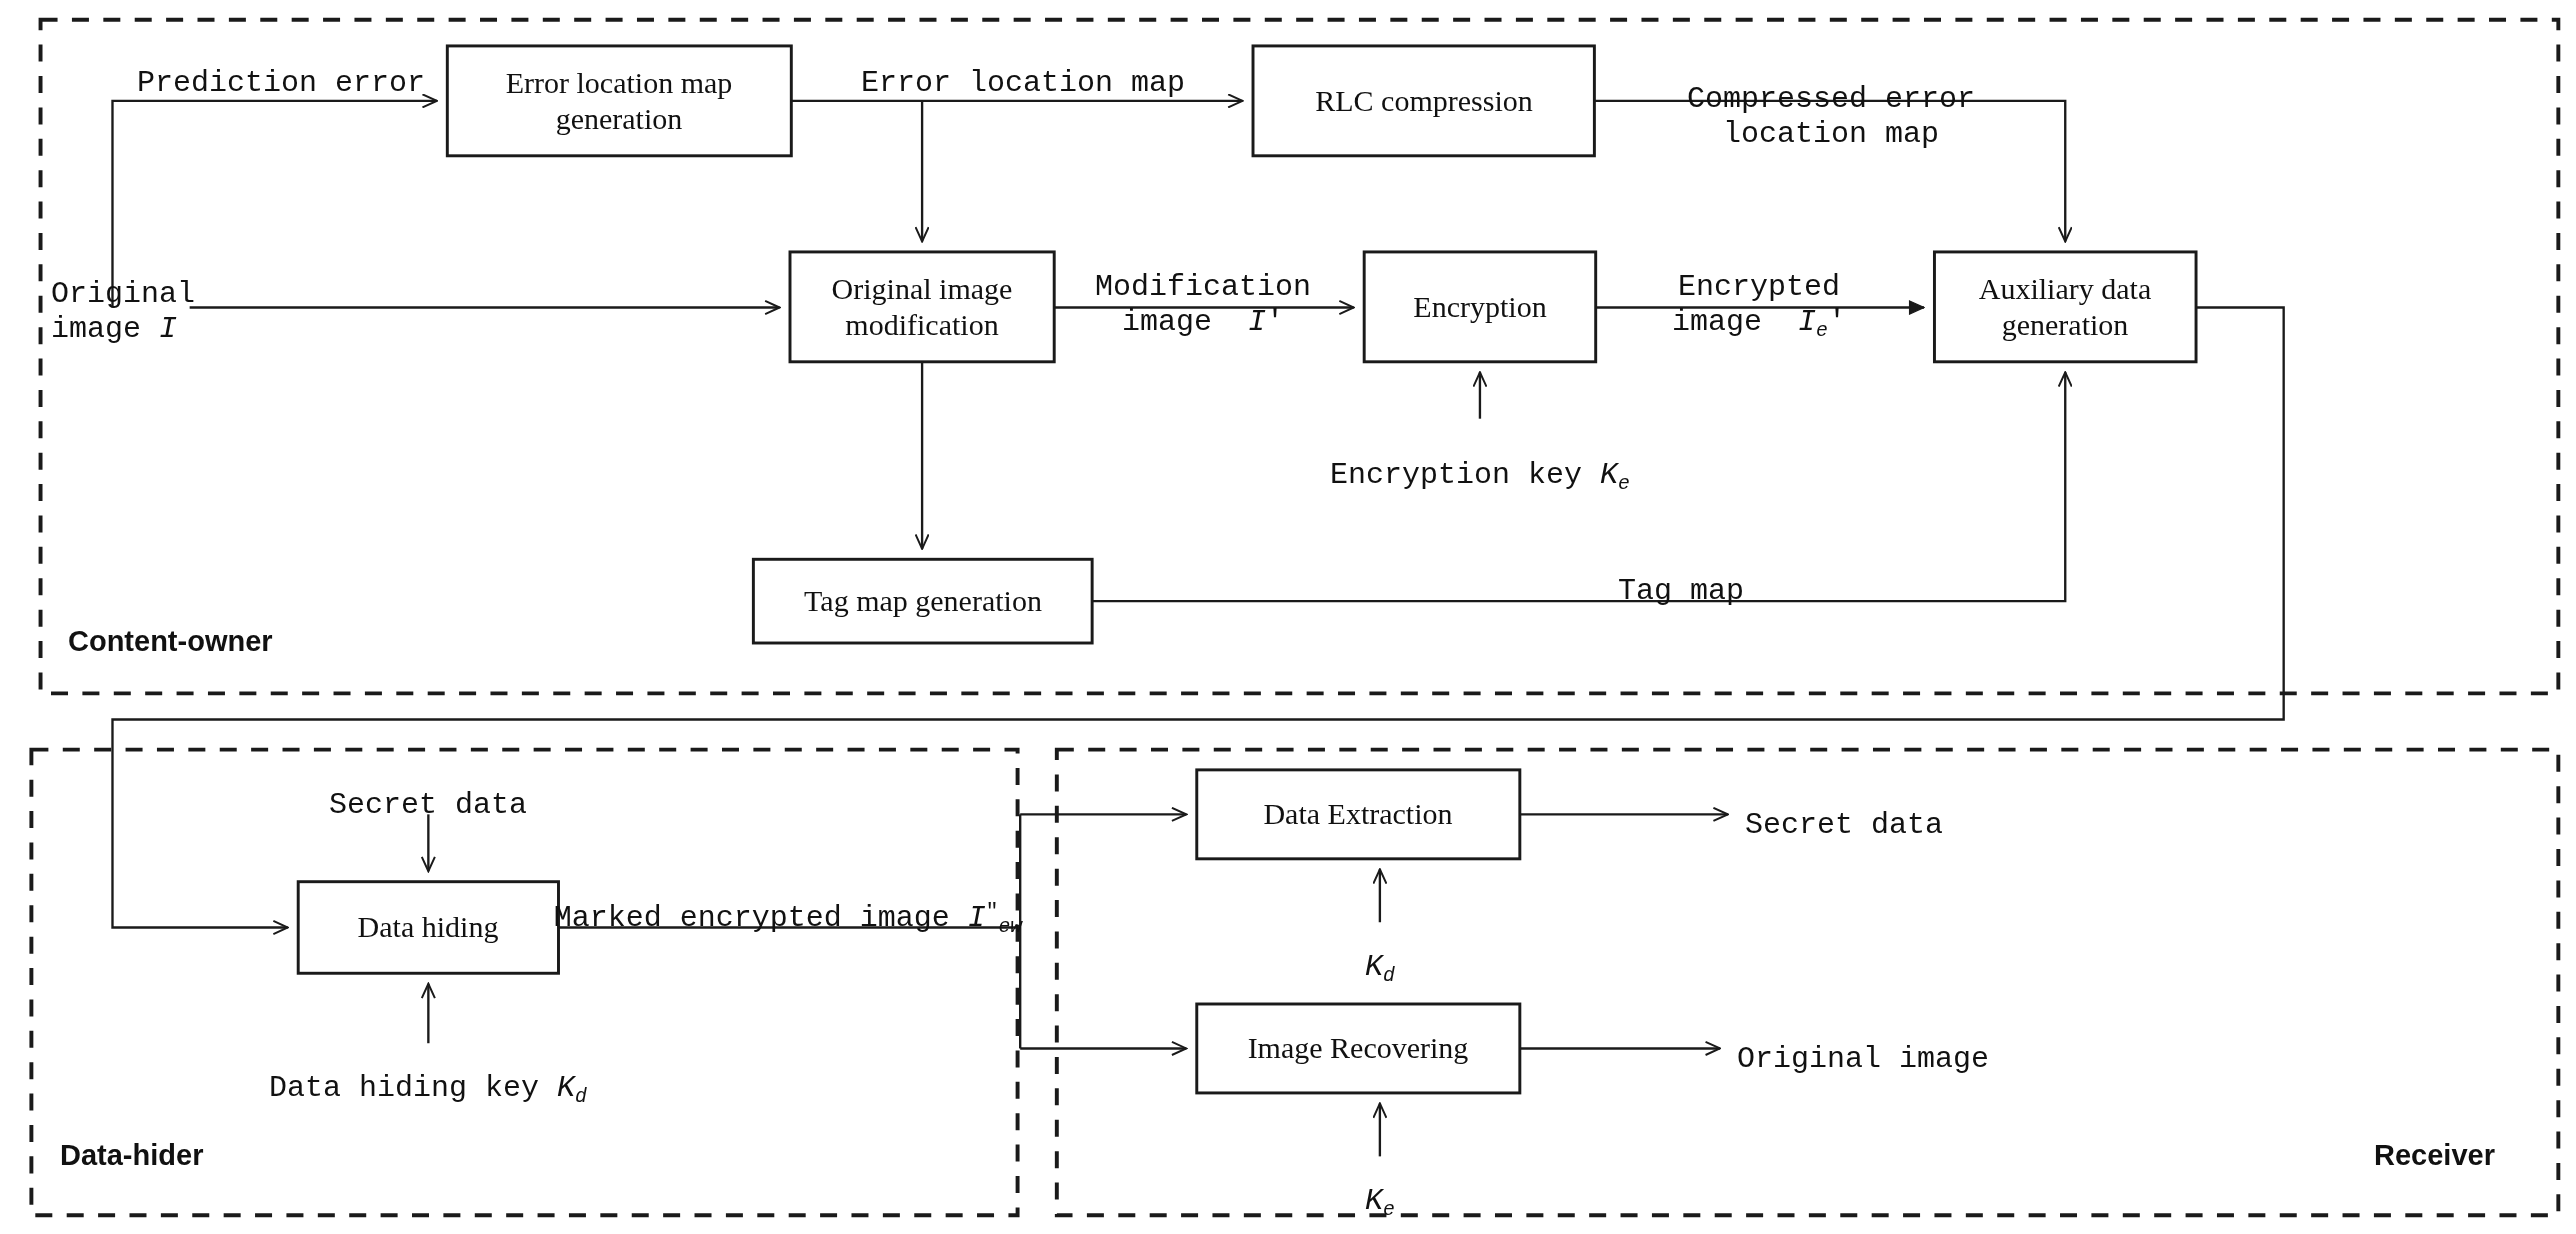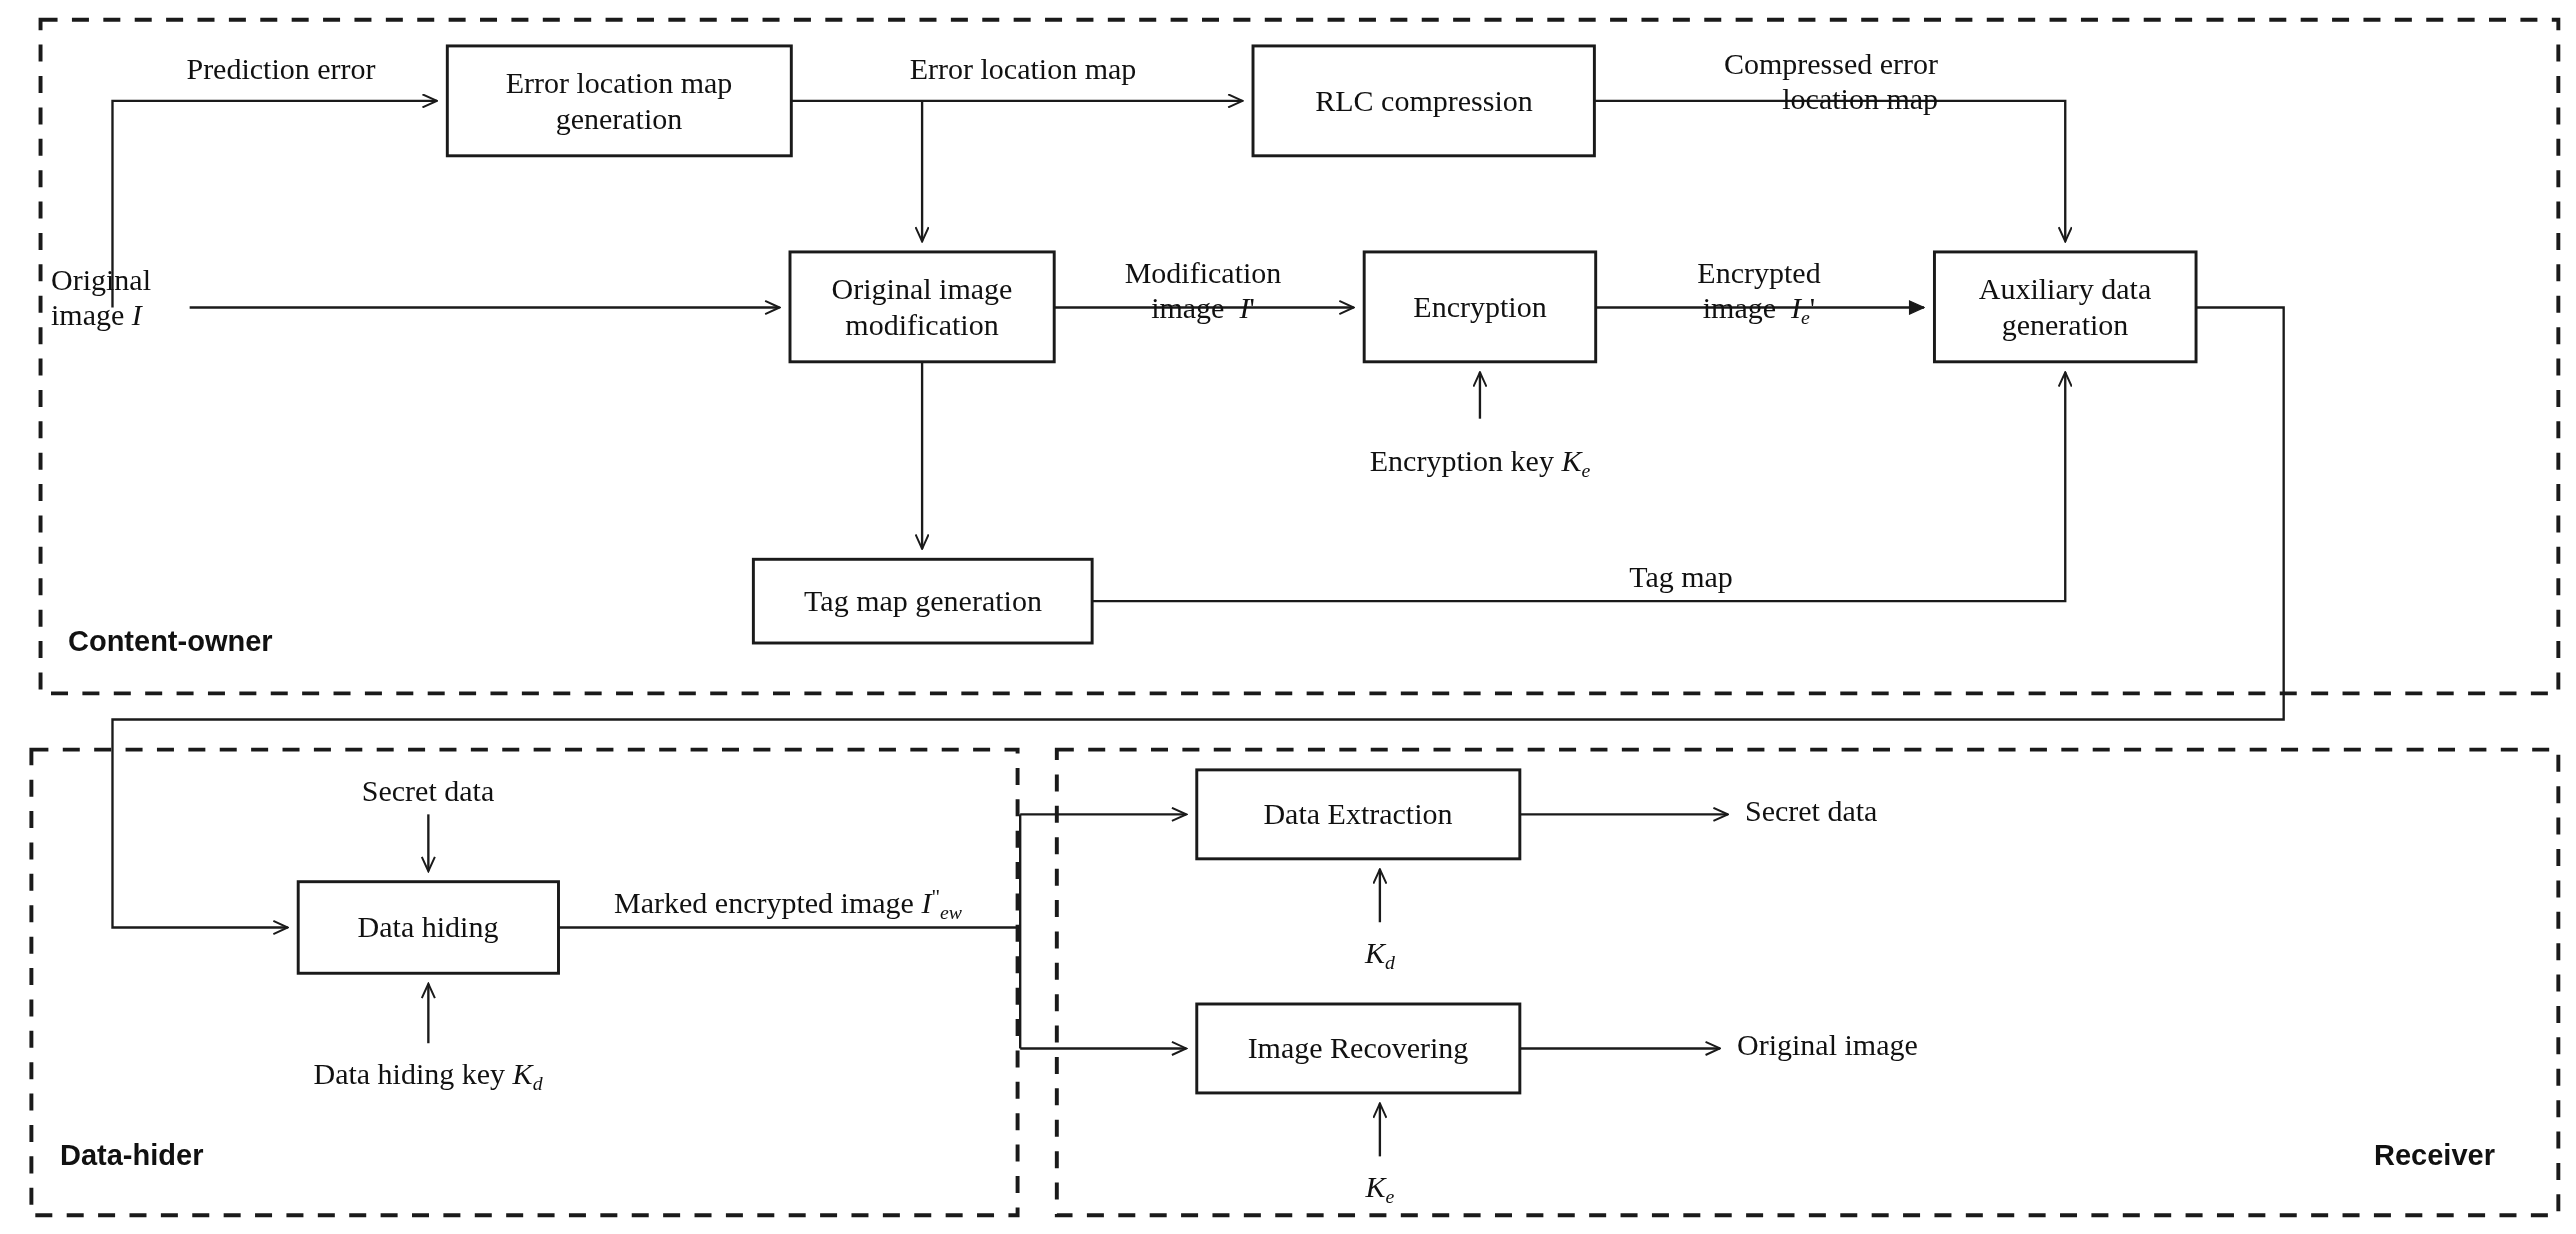--- a/index.html
+++ b/index.html
@@ -1,19 +1,19 @@
 <!DOCTYPE html>
 <html style="font-size:10.5px"><head>
 <meta charset="utf-8">
 <style>
   html,body{margin:0;padding:0;background:#ffffff;}
   body{font-family:"Liberation Serif", serif;color:#111;}
   #stage{position:relative;width:2576px;height:1235px;background:#fff;overflow:hidden;}
   svg.layer{position:absolute;left:0;top:0;width:2576px;height:1235px;}
-  .lbl{position:absolute;font-family:Liberation Serif, serif;font-size:30px;line-height:1.18;color:#111;white-space:pre;}
+  .lbl{position:absolute;font-family:Liberation Mono, monospace;font-size:30px;line-height:1.18;color:#111;white-space:pre;margin-top:15px;}
   .lbl.c{text-align:center;transform:translateX(-50%);}
   .boxlbl{position:absolute;font-family:"Liberation Serif", serif;font-size:30px;line-height:1.2;color:#111;
           text-align:center;transform:translate(-50%,-50%);white-space:pre;}
   .zone{position:absolute;font-family:Liberation Sans, sans-serif;font-weight:bold;font-size:29px;color:#111;}
   .it{font-style:italic;}
   sub{font-size:0.66em;vertical-align:-0.32em;font-style:italic;}
   sup{font-size:0.70em;vertical-align:0.42em;font-style:normal;}
 </style>
 </head>
 <body>
@@ -101,21 +101,21 @@
   <div class="boxlbl" style="left:1480px;top:307px;"><span>Encryption</span></div>
   <div class="boxlbl" style="left:923px;top:601px;"><span>Tag map generation</span></div>
   <div class="boxlbl" style="left:428px;top:927px;"><span>Data hiding</span></div>
   <div class="boxlbl" style="left:1358px;top:814px;"><span>Data Extraction</span></div>
   <div class="boxlbl" style="left:1358px;top:1048px;"><span>Image Recovering</span></div>
 
   <div class="lbl c" style="left:281px;top:51px;"><span>Prediction error</span></div>
 
   <div class="lbl c" style="left:1023px;top:51px;"><span>Error location map</span></div>
 
-  <div class="lbl c" style="left:1831px;top:46px;text-align:right;"><span>Compressed error</span><br><span>location map</span></div>
+  <div class="lbl c" style="left:1831px;top:67px;"><span>Compressed error</span><br><span>location map</span></div>
 
   <div class="lbl" style="left:51px;top:262px;"><span>Original</span><br><span>image</span> <span class="it">I</span></div>
 
   <div class="lbl c" style="left:1203px;top:255px;"><span>Modification</span><br><span>image</span>&nbsp;&nbsp;<span class="it">I</span><span>'</span></div>
 
   <div class="lbl c" style="left:1759px;top:255px;"><span>Encrypted</span><br><span>image</span>&nbsp;&nbsp;<span class="it">I</span><sub>e</sub><span>'</span></div>
 
   <div class="lbl c" style="left:1480px;top:443px;"><span>Encryption key </span><span class="it">K</span><sub>e</sub></div>
 
 

